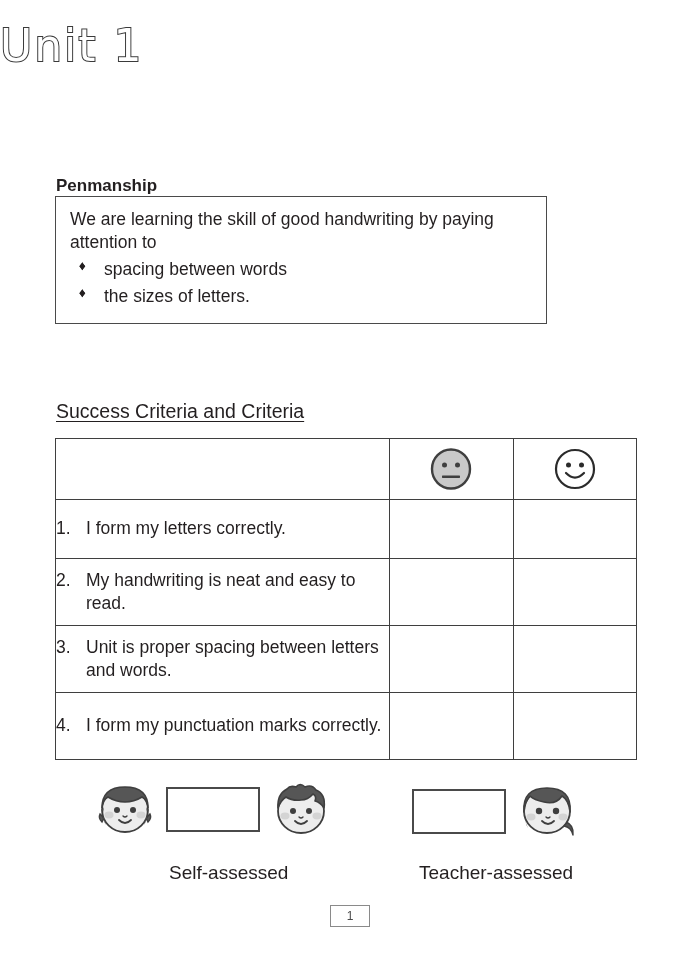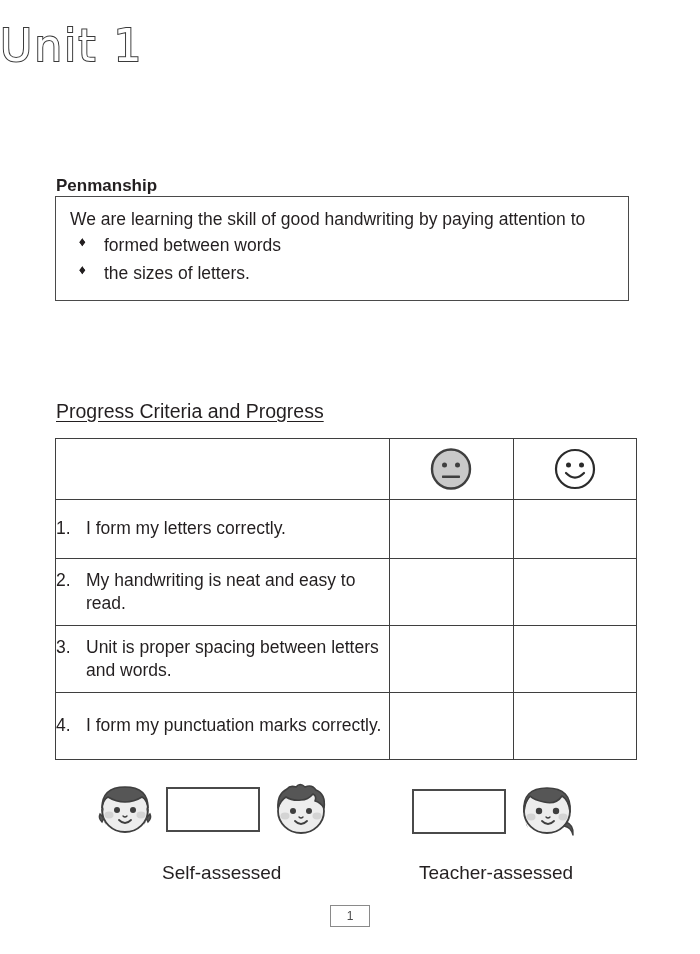--- a/index.html
+++ b/index.html
@@ -48,21 +48,21 @@
     font-weight: bold;
     color: #231f20;
     margin-top: 36px;
   }
 
   
   .intent-box {
     position: absolute;
     top: 196px;
     left: 55px;
-    width: 574px;
+    width: 492px;
     box-sizing: border-box;
     border: 1.5px solid #4a4a4a;
     padding: 11px 0 13px 14px;
     background: #ffffff;
   }
   .intent-lead {
     font-size: 17.5px;
     line-height: 1.33;
     margin: 0 0 1px 0;
   }
@@ -166,21 +166,21 @@
     top: 862px;
     left: 55px;
     width: 582px;
     height: 28px;
   }
   .caption {
     position: absolute;
     font-size: 19px;
     white-space: nowrap;
   }
-  .caption-self    { left: 107px; }
+  .caption-self    { left: 114px; }
   .caption-teacher { left: 364px; }
 
   
   .page-number {
     position: absolute;
     top: 905px;
     left: 330px;
     width: 40px;
     height: 22px;
     box-sizing: border-box;
@@ -202,33 +202,33 @@
   <div class="section-heading">Penmanship</div>
 
   <div class="intent-box">
     <p class="intent-lead">We are learning the skill of good handwriting by paying attention to</p>
     <ul class="bullet-list">
       <li>
         <span class="bullet-mark">♦</span>
       </li>
       <li>
         <span class="bullet-mark">♦</span>
-        <span>formed between words</span>
+        <span>spacing between words</span>
       </li>
       <li>
         <span class="bullet-mark">♦</span>
       </li>
       <li>
         <span class="bullet-mark">♦</span>
         <span>the sizes of letters.</span>
       </li>
     </ul>
   </div>
 
-  <div class="criteria-heading">Progress Criteria and Progress</div>
+  <div class="criteria-heading">Success Criteria and Criteria</div>
 
   <table class="criteria-table">
     <colgroup>
       <col class="col-criteria">
       <col class="col-face">
       <col class="col-face">
     </colgroup>
     <tbody>
       <tr class="head-row">
         <td></td>

